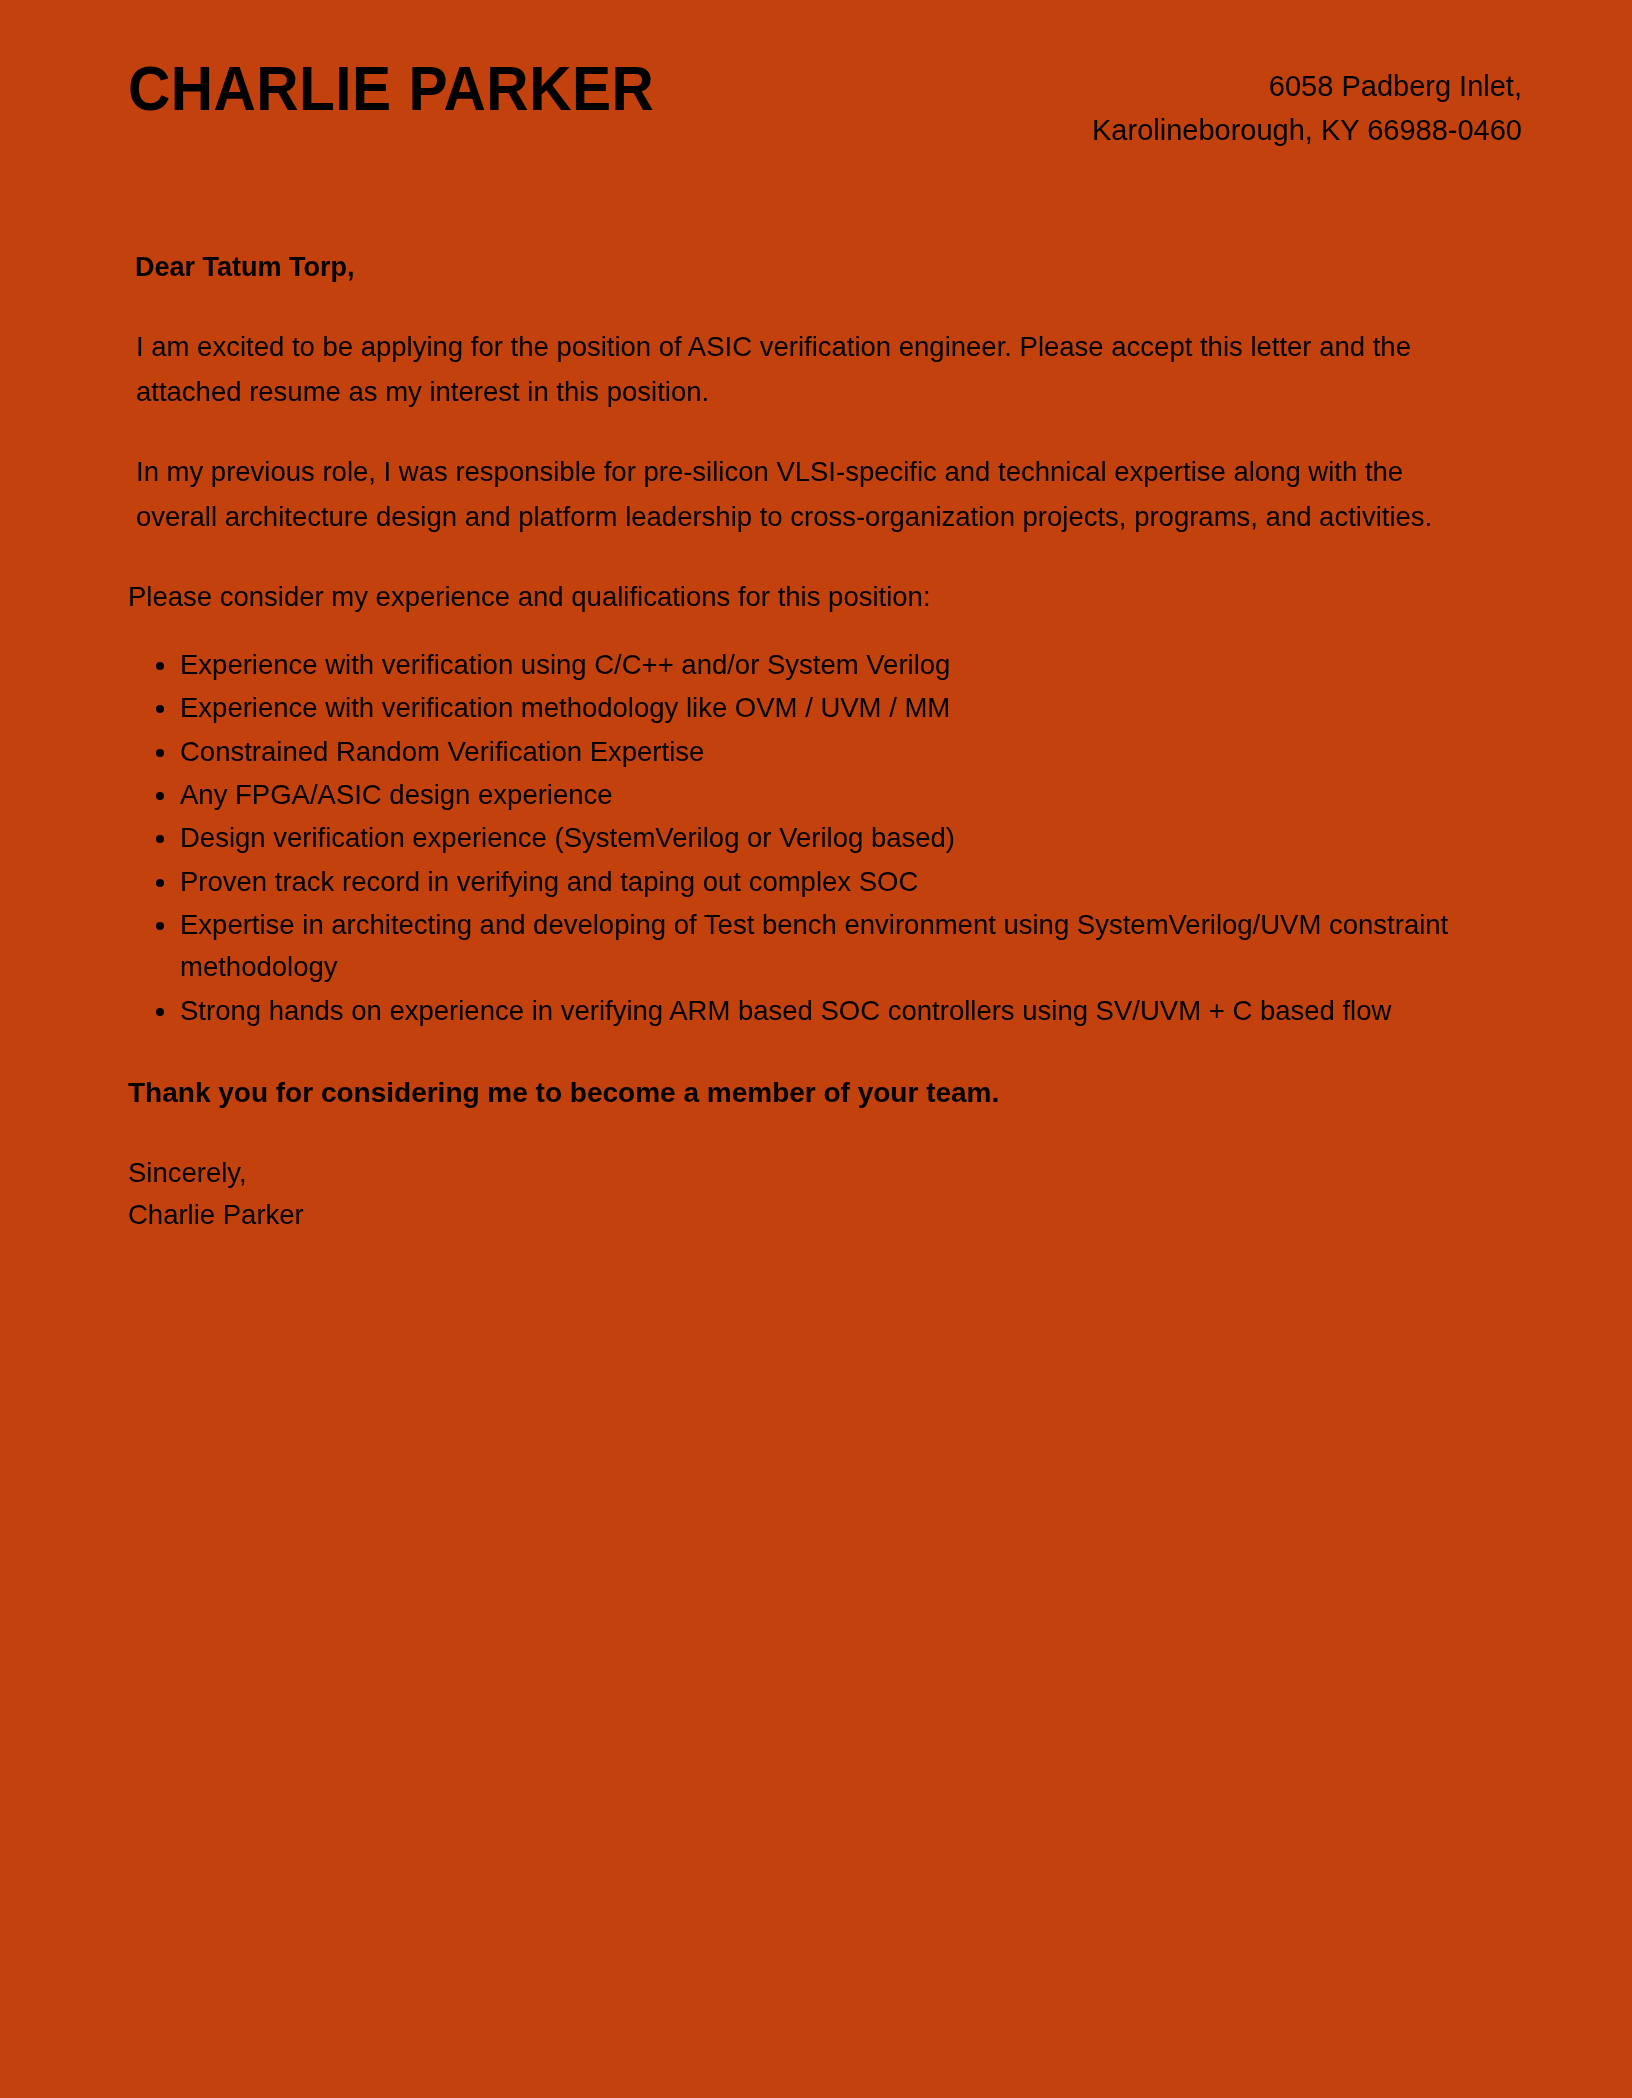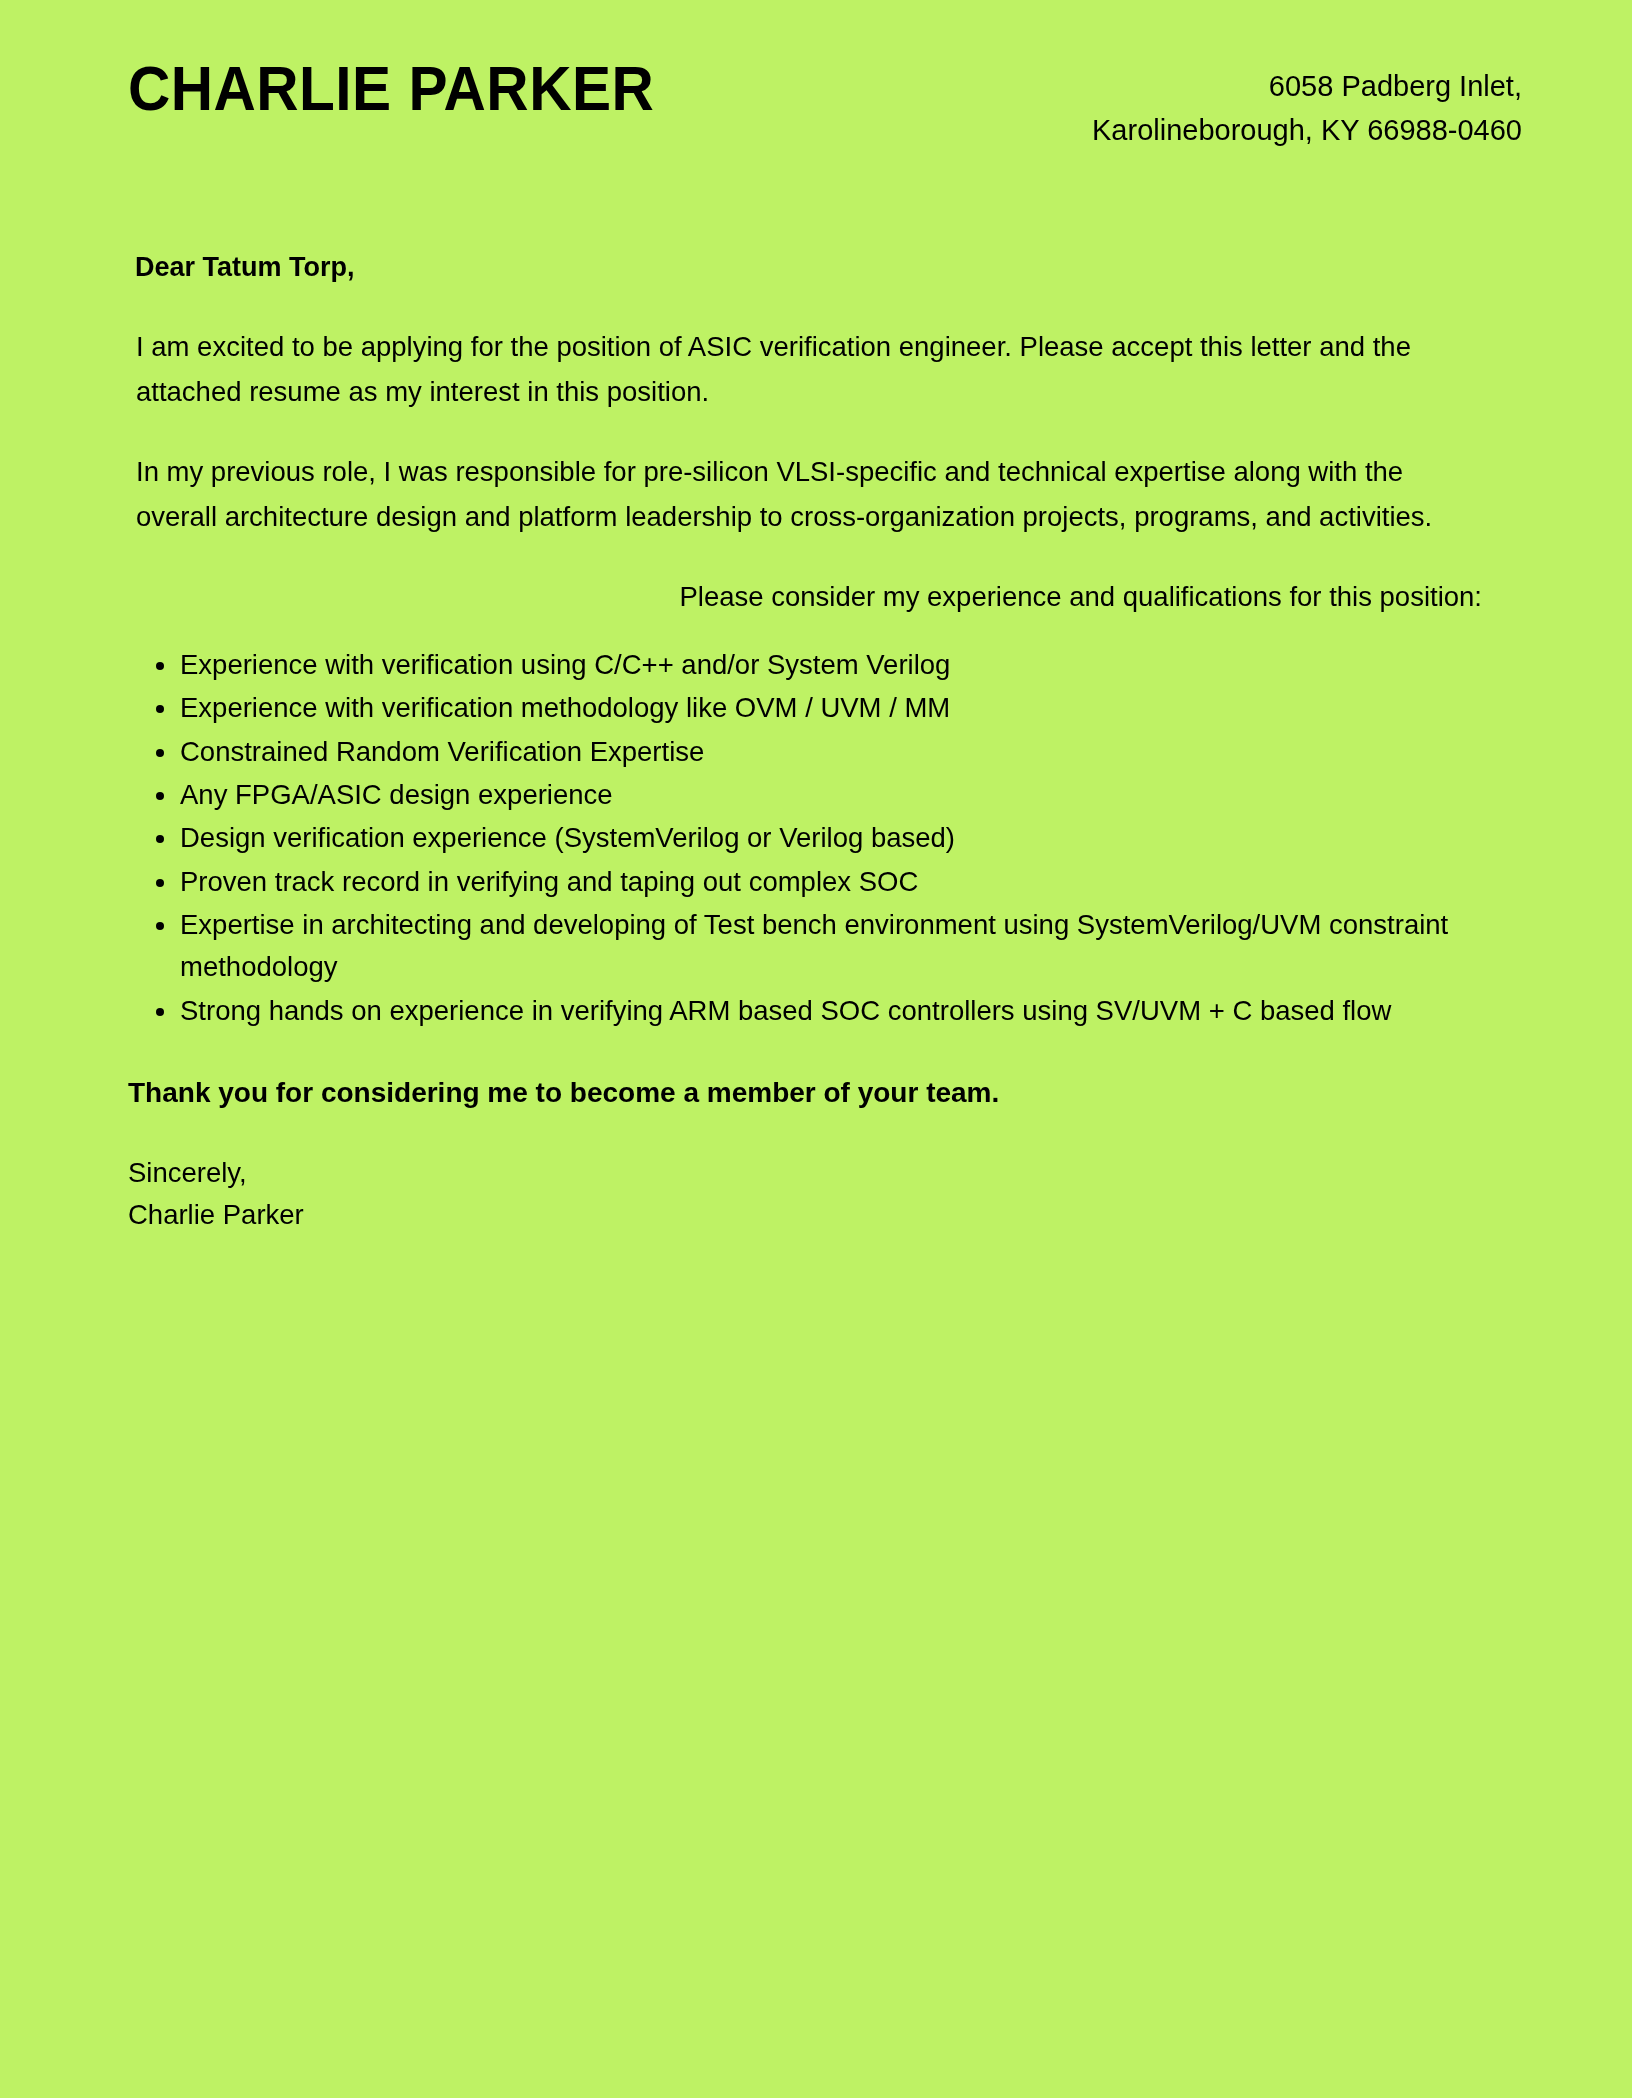--- a/index.html
+++ b/index.html
@@ -12,21 +12,21 @@
     height: 2098px;
     font-family: "Liberation Sans", sans-serif;
     color: #000000;
     -webkit-font-smoothing: antialiased;
   }
 
   .page {
     position: relative;
     width: 1632px;
     height: 2098px;
-    background: #bef264;
+    background: #c2410c;
     box-sizing: border-box;
   }
 
   
   .header {
     display: flex;
     align-items: flex-start;
     justify-content: space-between;
     padding: 52px 110px 0 128px;
     box-sizing: border-box;
@@ -79,21 +79,20 @@
     font-size: 27.5px;
     line-height: 1.62;
     margin: 0 0 36px 8px;
     max-width: 1355px;
   }
 
   .list-intro {
     font-size: 27.5px;
     line-height: 1.62;
     margin: 0 0 24px 0;
-    text-align: right;
   }
 
   ul.qual-list {
     list-style: none;
     margin: 0 0 40px 0;
     padding: 0;
     max-width: 1355px;
   }
   ul.qual-list li {
     position: relative;

